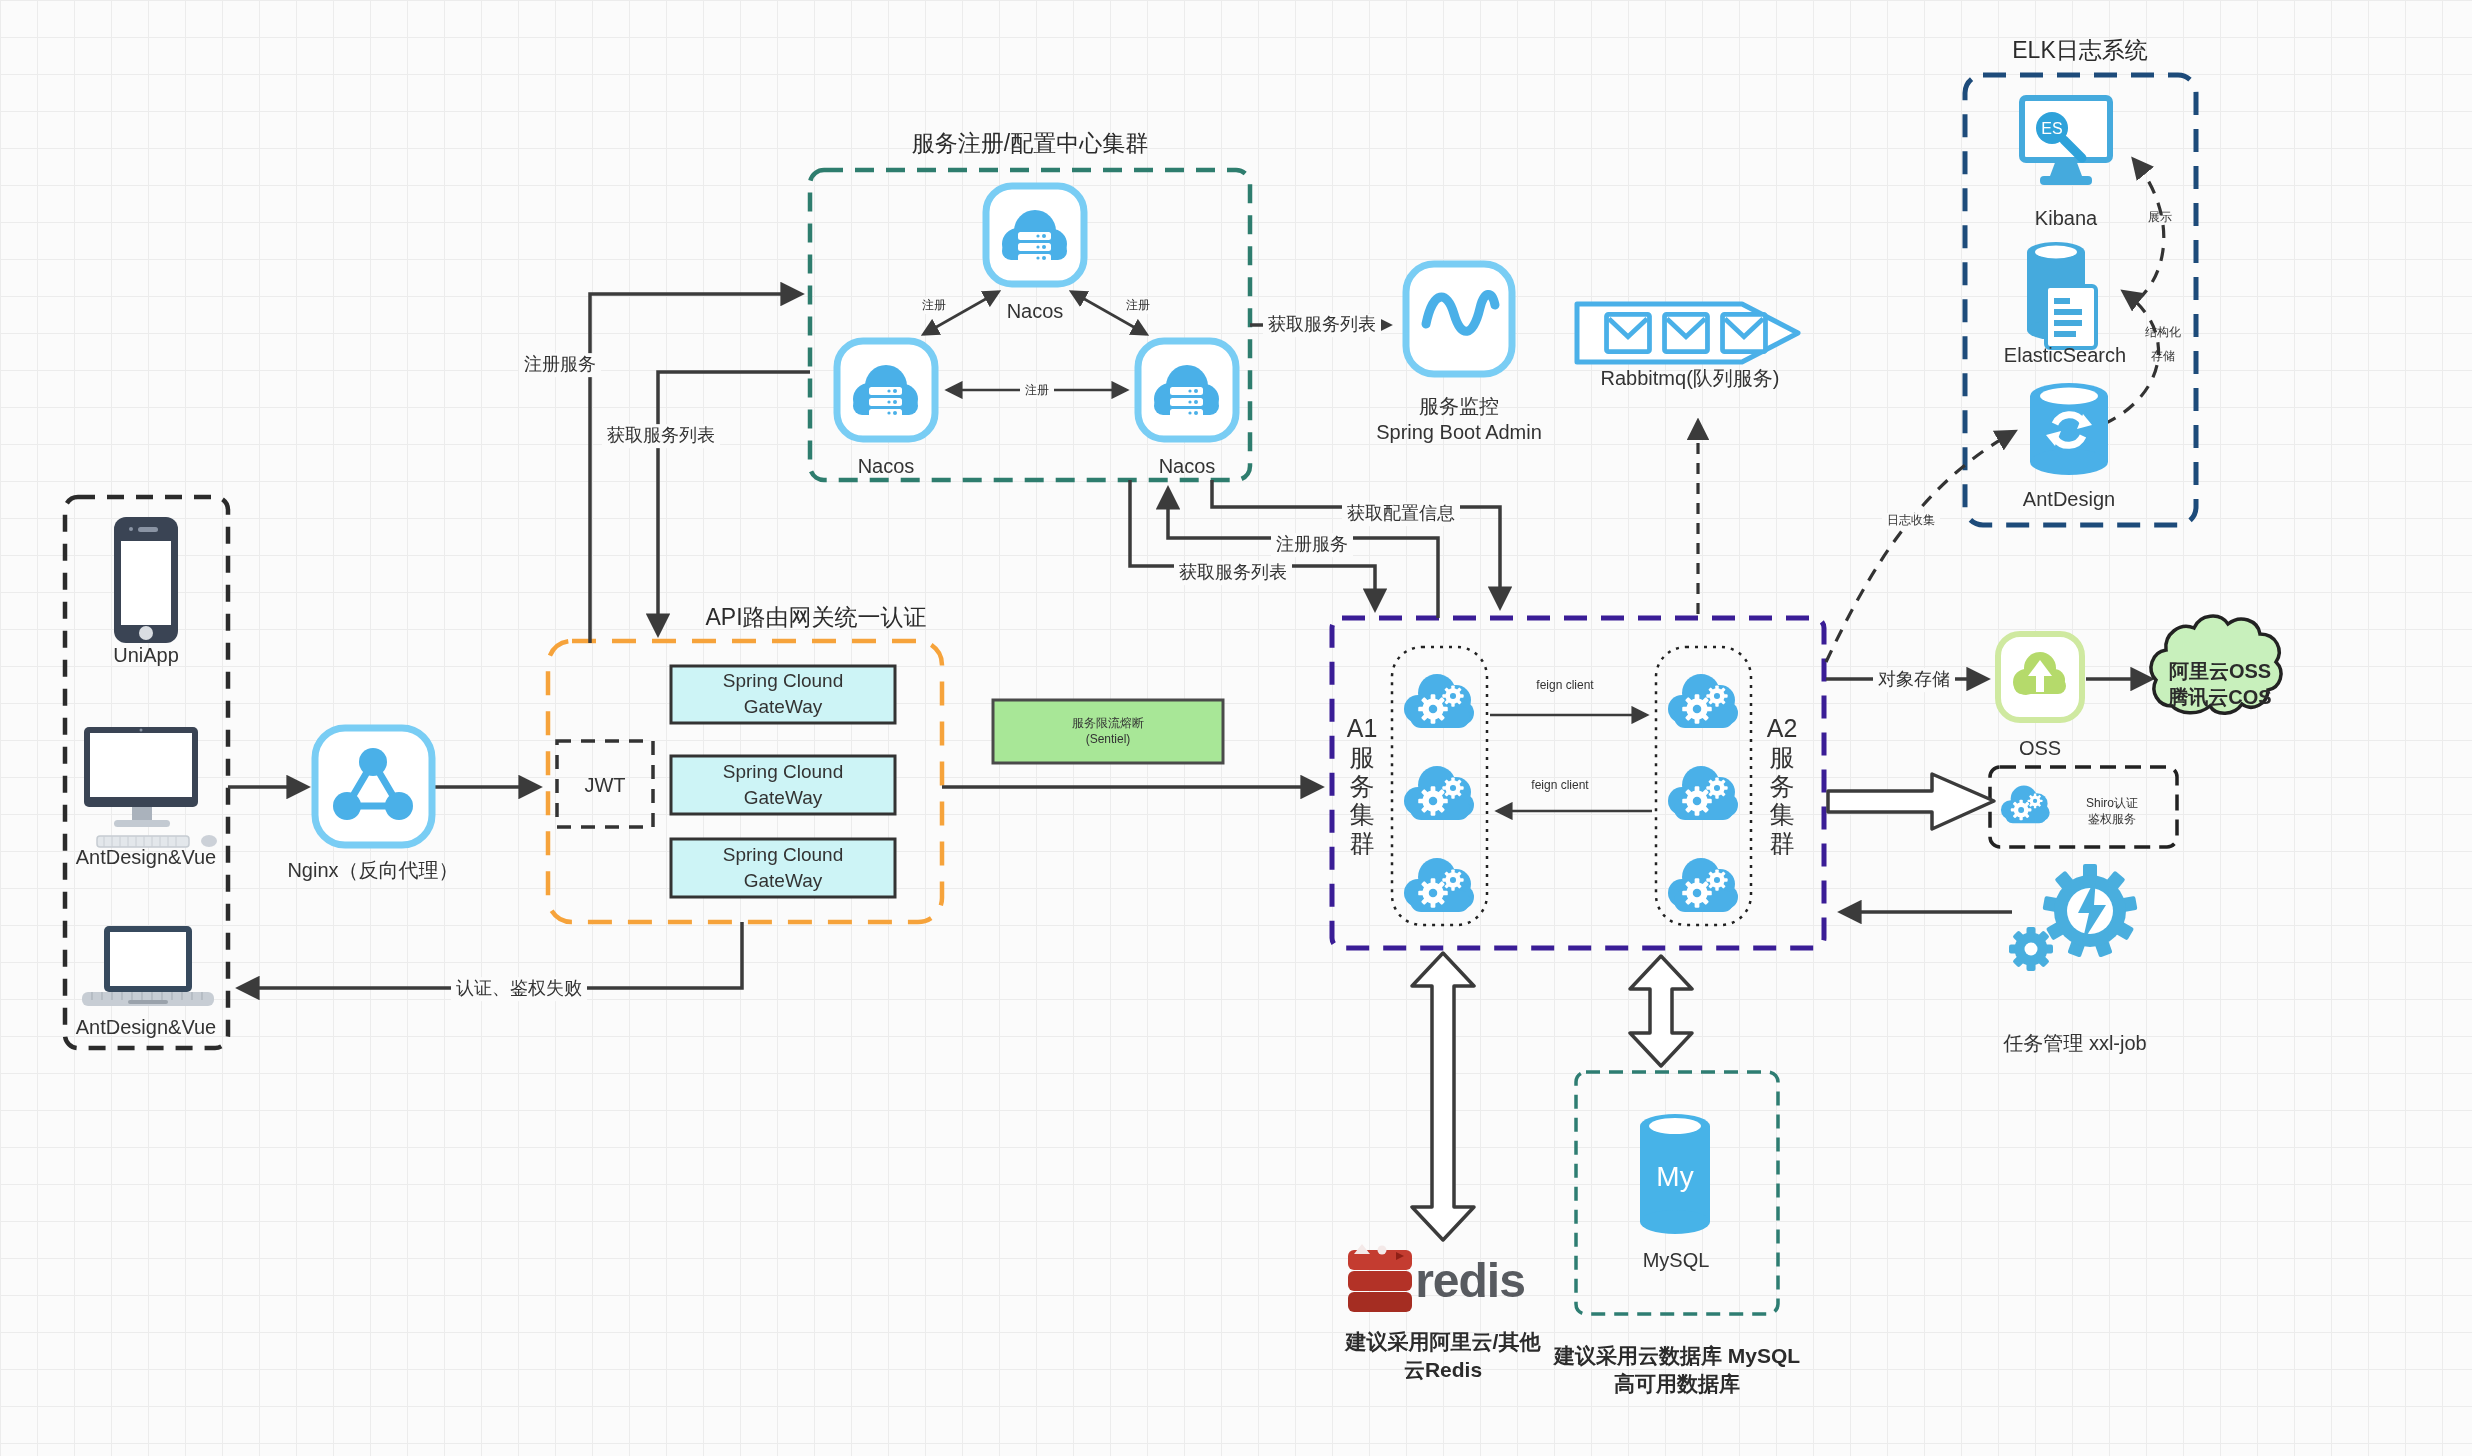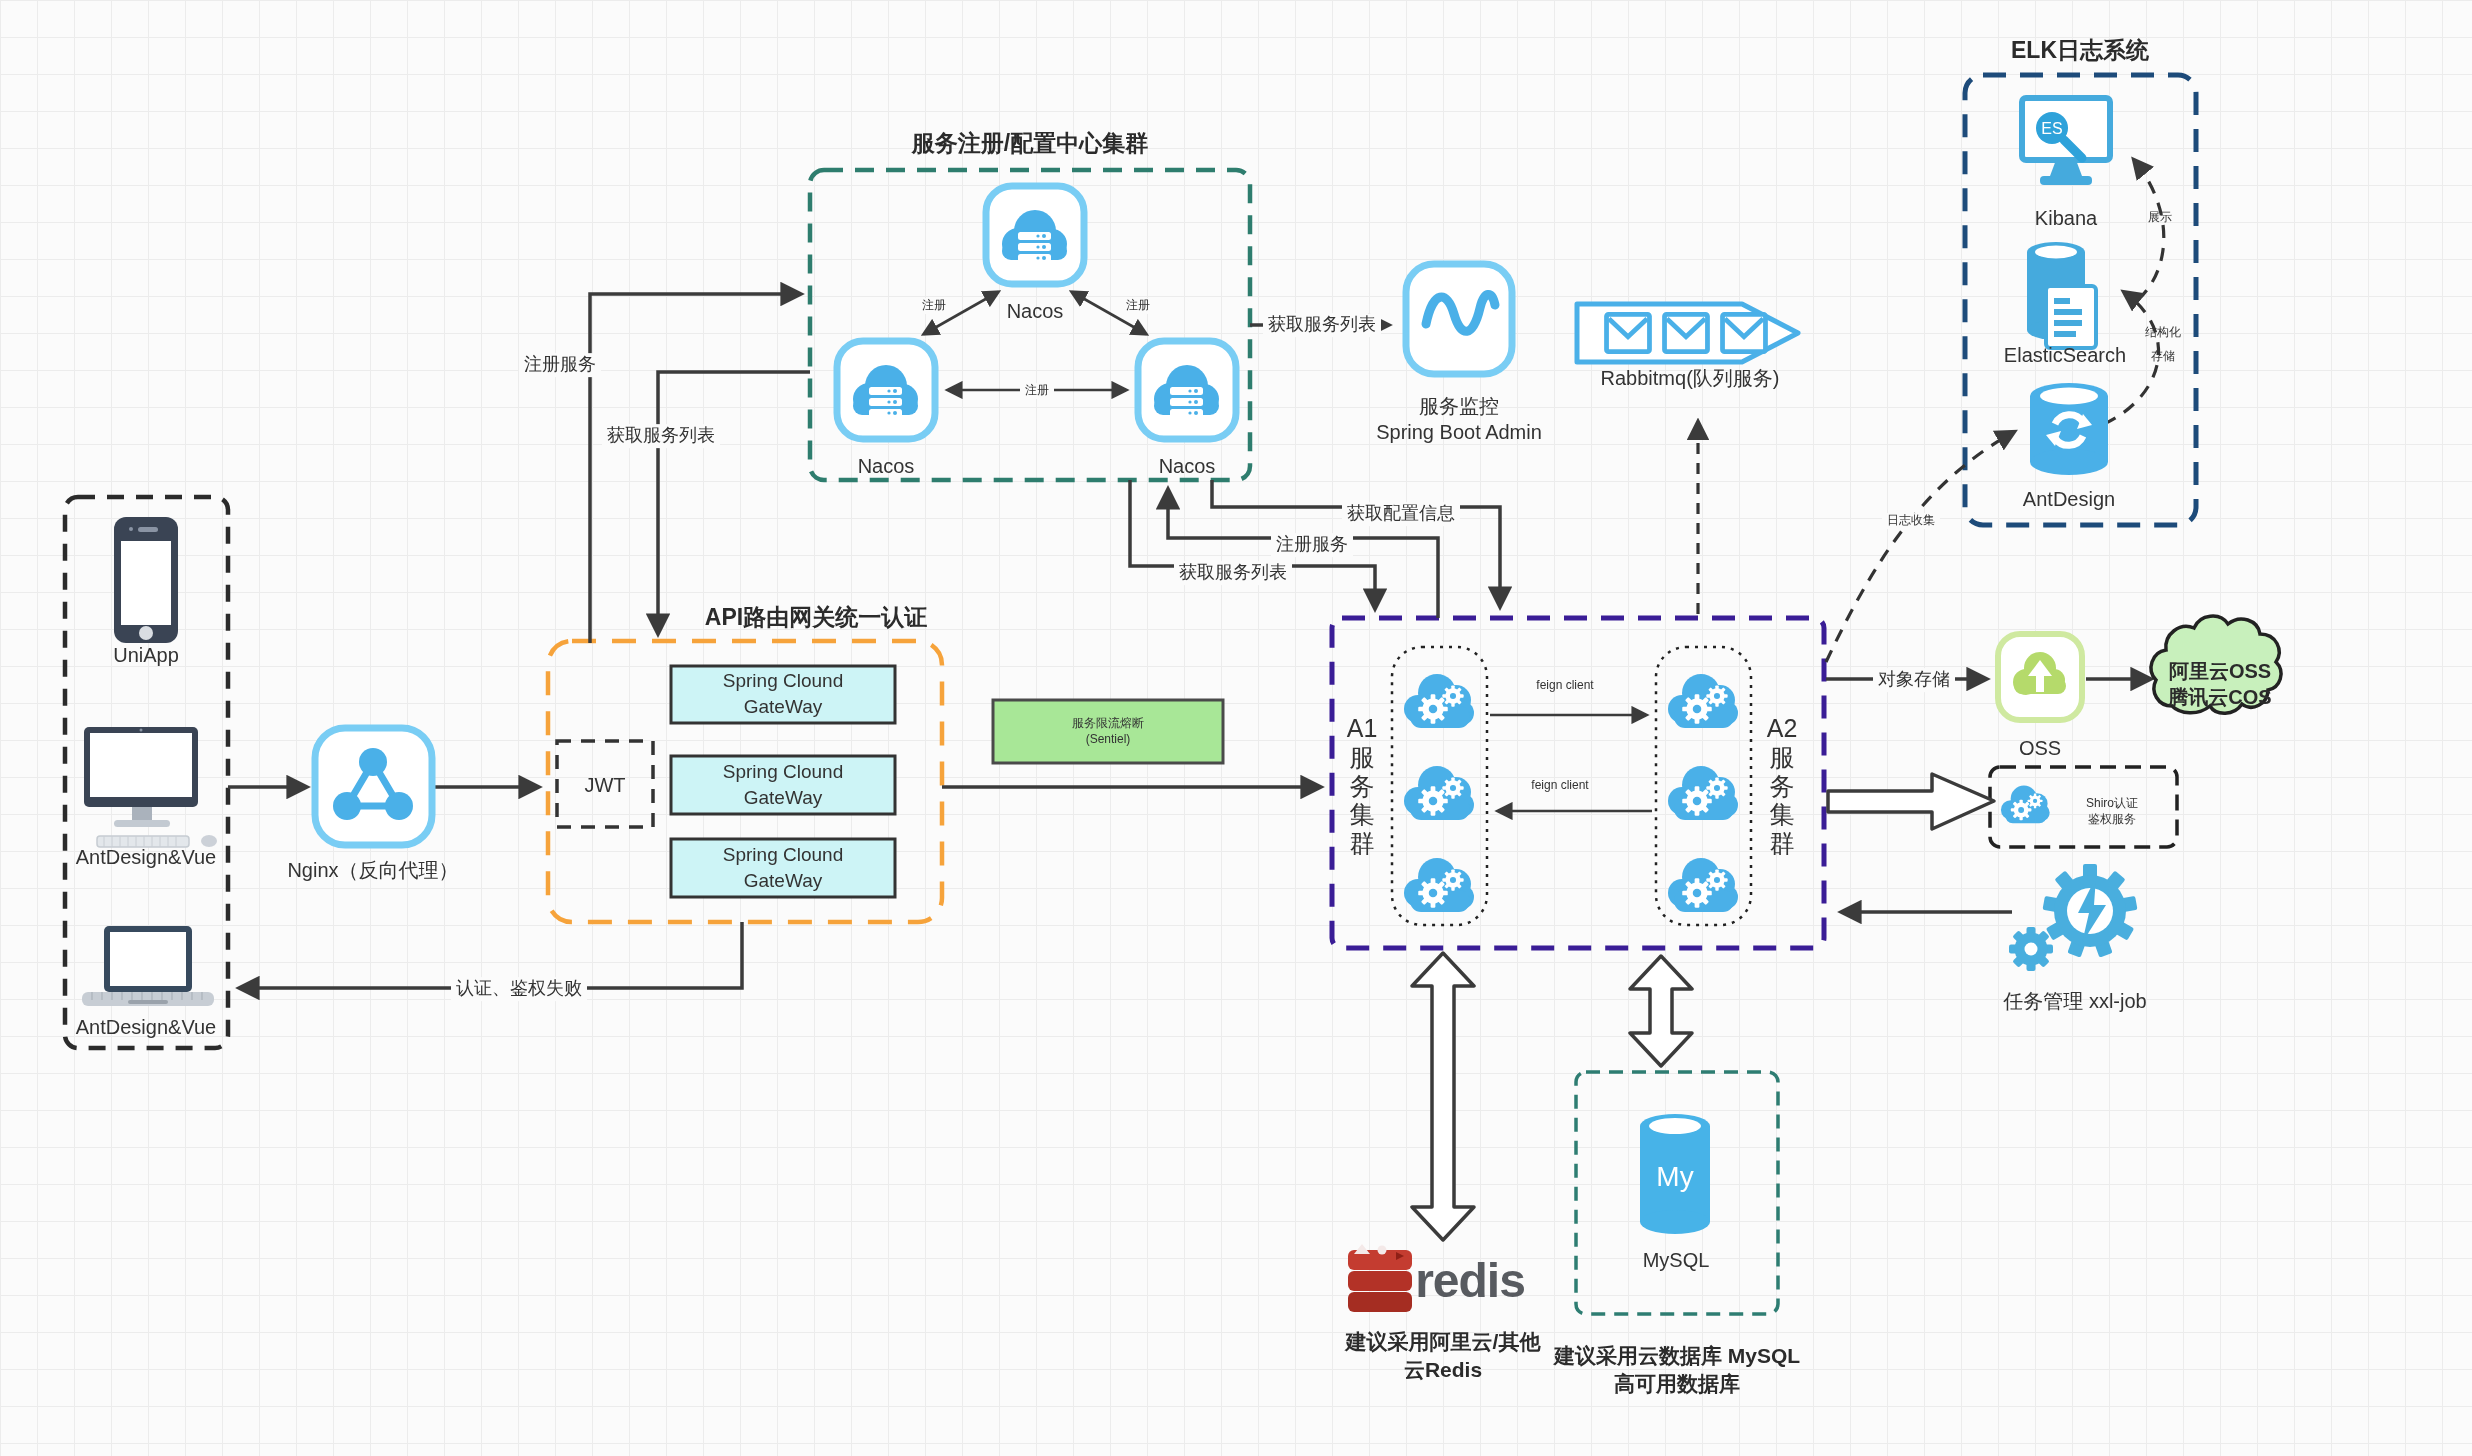--- a/index.html
+++ b/index.html
@@ -3,21 +3,21 @@
 <meta charset="utf-8">
 <style>
   html,body{margin:0;padding:0;background:#fbfbfb}
   #canvas{position:relative;width:2472px;height:1456px;background:#fbfbfb;
     background-image:linear-gradient(#ececec 1px,transparent 1px),linear-gradient(90deg,#ececec 1px,transparent 1px);
     background-size:37px 37px;font-family:"Liberation Sans","DejaVu Sans",sans-serif;overflow:hidden}
   #art{position:absolute;left:0;top:0}
   .lbl{position:absolute;transform:translate(-50%,-50%);color:#333;white-space:nowrap;text-align:center;line-height:1.32}
   .wbg{background:#fbfbfb;padding:0 5px}
   .t18{font-size:18px}.t19{font-size:12px}.t20{font-size:20px}
-  .t23b{font-size:23px;font-weight:bold;color:#2b2b2b}
+  .t23b{font-size:23px;font-weight:normal;color:#2b2b2b}
   .t21b{font-size:21px;font-weight:bold;color:#2b2b2b}
   .t20b{font-size:20px;font-weight:bold;color:#2b2b2b}
   .gw{font-size:19px;width:180px;white-space:normal;line-height:1.35;color:#333}
   .vert{font-size:25px;font-weight:400;line-height:1.15;color:#333}
   .redis-logo{font-size:48px;font-weight:bold;color:#585b60;letter-spacing:-1px}
   .badge{color:#fff;font-weight:normal}
   .es-badge{font-size:16px}
   .my-badge{font-size:28px}
 </style>
 </head>
@@ -380,21 +380,21 @@
 <div class="lbl t18 wbg" style="left:1914px;top:680px">对象存储</div>
 <div class="lbl t20" style="left:2040px;top:748px">OSS</div>
 <div class="lbl t20b" style="left:2220px;top:684px">
   <div>阿里云OSS</div>
   <div>腾讯云COS</div>
 </div>
 <div class="lbl t19" style="left:2112px;top:812px">
   <div>Shiro认证</div>
   <div>鉴权服务</div>
 </div>
-<div class="lbl t20" style="left:2075px;top:1001px">任务管理 xxl-job</div>
+<div class="lbl t20" style="left:2075px;top:1043px">任务管理 xxl-job</div>
 
 <div class="lbl redis-logo" style="left:1470px;top:1281px">redis</div>
 <div class="lbl t21b" style="left:1443px;top:1356px">
   <div>建议采用阿里云/其他</div>
   <div>云Redis</div>
 </div>
 <div class="lbl badge my-badge" style="left:1675px;top:1177px">My</div>
 <div class="lbl t20" style="left:1676px;top:1260px">MySQL</div>
 <div class="lbl t21b" style="left:1677px;top:1370px">
   <div>建议采用云数据库 MySQL</div>

